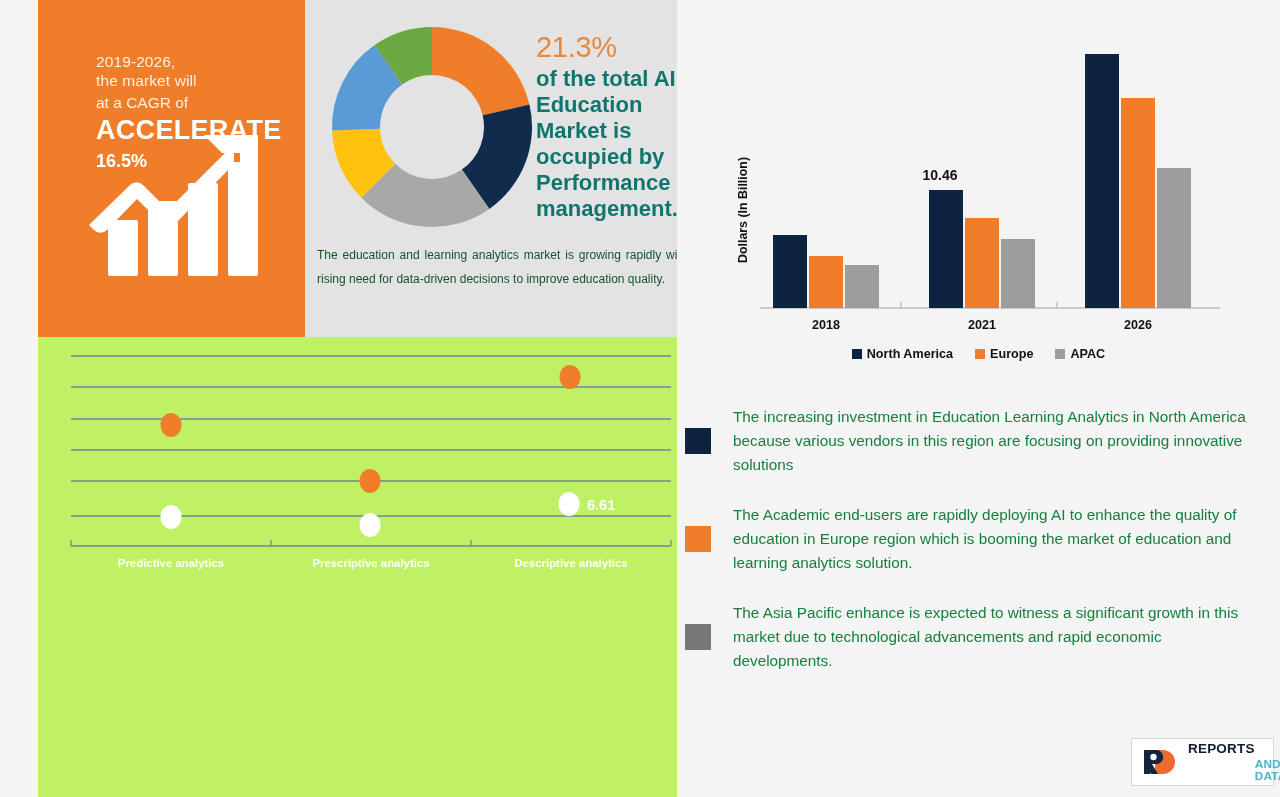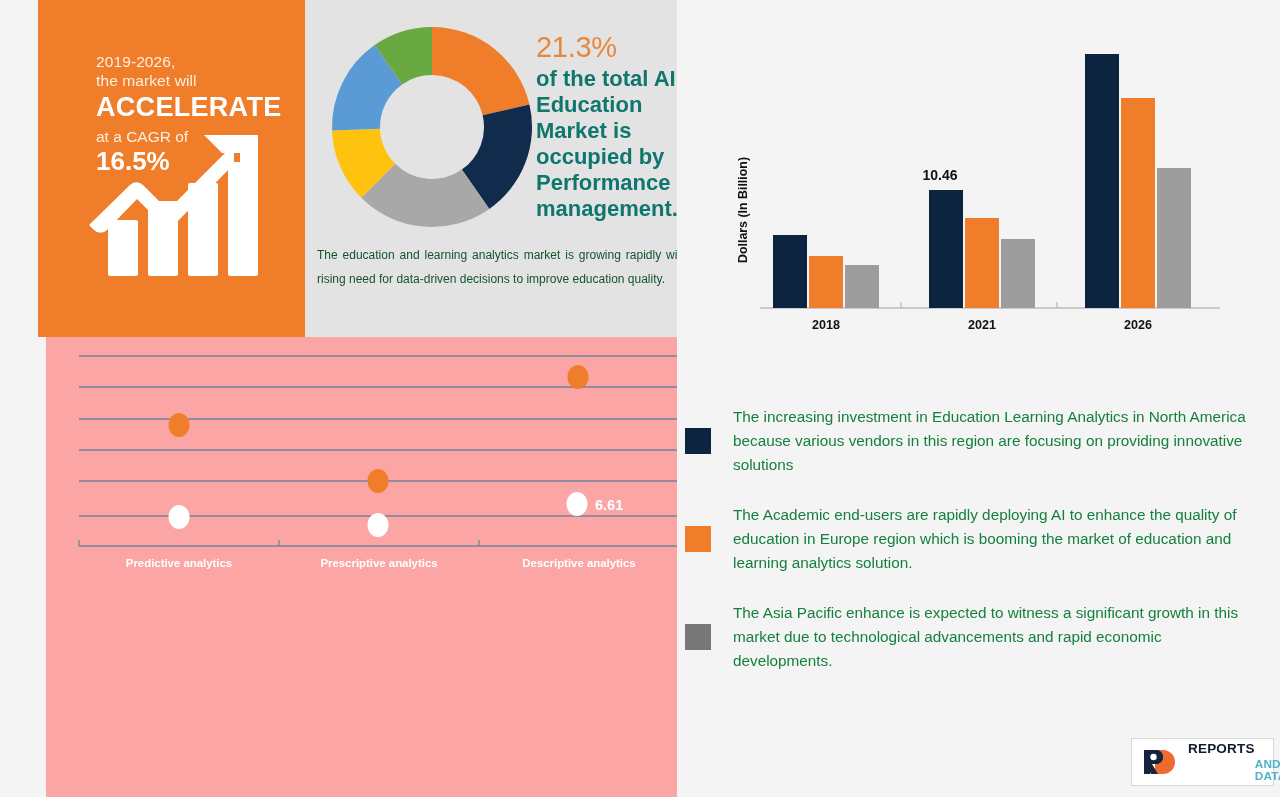--- a/index.html
+++ b/index.html
@@ -23,21 +23,21 @@
   .cagr-line-sm {
     font-size: 15.5px; line-height: 19px; color: #fdf0e2; font-weight: 400;
     letter-spacing: .1px;
   }
   #cagr-accelerate {
     font-size: 27px; font-weight: 700; line-height: 33px; letter-spacing: .3px;
     color: #ffffff; margin-top: 1px;
   }
   #cagr-sub { font-size: 15.5px; line-height: 21px; color: #fdf0e2; margin-top: 2px; }
   #cagr-value {
-    font-size: 26px; font-weight: 700; line-height: 31px; color: #ffffff; margin-top: -1px;
+    font-size: 18px; font-weight: 700; line-height: 31px; color: #ffffff; margin-top: -1px;
   }
   #growth-icon { position: absolute; left: 44px; top: 128px; width: 190px; height: 150px; }
 
   
   #donut-panel {
     position: absolute; left: 267px; top: 0; width: 410px; height: 337px;
     background: #e3e3e3;
   }
   #donut-wrap { position: absolute; left: 18px; top: 18px; width: 218px; height: 218px; }
   #stat-block { position: absolute; left: 231px; top: 28px; width: 172px; }
@@ -46,22 +46,22 @@
   }
   #stat-desc { font-size: 22px; line-height: 26px; color: #0f766e; font-weight: 700; }
   #donut-caption {
     position: absolute; left: 12px; top: 243px; width: 392px;
     font-size: 12px; line-height: 24px; color: #14532d; text-align: justify;
     text-align-last: left;
   }
 
   
   #dot-panel {
-    position: absolute; left: 8px; top: 337px; width: 677px; height: 460px;
-    background: #fca5a5;
+    position: absolute; left: 0; top: 337px; width: 677px; height: 460px;
+    background: #bef264;
   }
   #dot-chart { position: absolute; left: 0; top: 0; width: 677px; height: 270px; }
 
   
   #right-column {
     position: absolute; left: 677px; top: 0; width: 603px; height: 797px; background: #f4f4f4;
   }
   #bar-chart { position: absolute; left: 10px; top: 10px; width: 583px; height: 330px; }
   #bar-legend {
     position: absolute; left: 0; top: 347px; width: 603px;
@@ -96,22 +96,22 @@
 <body>
 
 <div id="root">
 
   <div id="left-column">
 
     <div id="cagr-panel">
       <div id="cagr-text">
         <div class="cagr-line-sm">2019-2026,</div>
         <div class="cagr-line-sm">the market will</div>
+        <div id="cagr-sub">at a CAGR of</div>
         <div id="cagr-accelerate">ACCELERATE</div>
-        <div id="cagr-sub">at a CAGR of</div>
         <div id="cagr-value">16.5%</div>
       </div>
       <svg id="growth-icon" viewBox="0 0 190 150">
         <g fill="#ffffff">
           <rect x="26" y="92" width="30" height="56" rx="2"></rect>
           <rect x="66" y="73" width="30" height="75" rx="2"></rect>
           <rect x="106" y="55" width="30" height="93" rx="2"></rect>
           <rect x="146" y="34" width="30" height="114" rx="2"></rect>
           <path d="M7,97 L12,102 a9,9 0 0 0 13,0 L55,71 L80,96 a9,9 0 0 0 13,0 L152,36 L152,16 L86,82 L61,57 a9,9 0 0 0 -13,0 L7,97 Z"></path>
           <path d="M122,7 L176,7 L176,61 L158,43 L158,25 L140,25 Z"></path>
@@ -203,20 +203,34 @@
       <rect x="434" y="88" width="34" height="210" fill="#ef7d2a"></rect>
       <rect x="470" y="158" width="34" height="140" fill="#9d9d9d"></rect>
 
       <text x="253" y="170" fill="#111111" text-anchor="middle" font-family="Liberation Sans, sans-serif" font-size="14" font-weight="700">10.46</text>
 
       <text x="139" y="319" fill="#111111" text-anchor="middle" font-family="Liberation Sans, sans-serif" font-size="12.6" font-weight="700">2018</text>
       <text x="295" y="319" fill="#111111" text-anchor="middle" font-family="Liberation Sans, sans-serif" font-size="12.6" font-weight="700">2021</text>
       <text x="451" y="319" fill="#111111" text-anchor="middle" font-family="Liberation Sans, sans-serif" font-size="12.6" font-weight="700">2026</text>
     </svg>
 
+    <div id="bar-legend">
+      <span class="bar-legend-item">
+        <span class="bar-legend-swatch" style="background:#0d2440"></span>
+        <span class="bar-legend-label">North America</span>
+      </span>
+      <span class="bar-legend-item">
+        <span class="bar-legend-swatch" style="background:#ef7d2a"></span>
+        <span class="bar-legend-label">Europe</span>
+      </span>
+      <span class="bar-legend-item">
+        <span class="bar-legend-swatch" style="background:#9d9d9d"></span>
+        <span class="bar-legend-label">APAC</span>
+      </span>
+    </div>
 
     <div id="region-notes">
       <div class="region-note">
         <span class="region-note-swatch" style="background:#0d2440"></span>
         <span class="region-note-text">The increasing investment in Education Learning Analytics in North America because various vendors in this region are focusing on providing innovative solutions</span>
       </div>
       <div class="region-note">
         <span class="region-note-swatch" style="background:#ef7d2a"></span>
         <span class="region-note-text">The Academic end-users are rapidly deploying AI to enhance the quality of education in Europe region which  is booming the market of  education and learning analytics solution.</span>
       </div>

